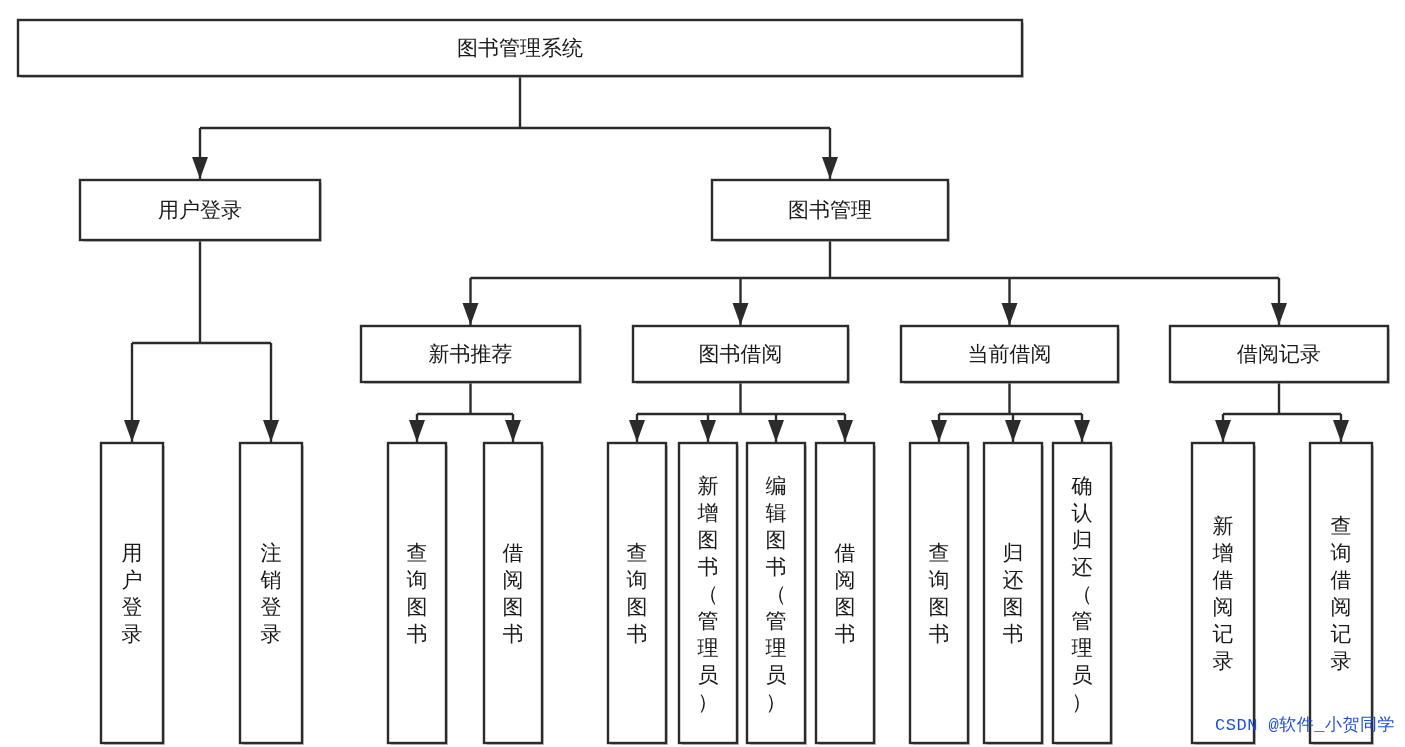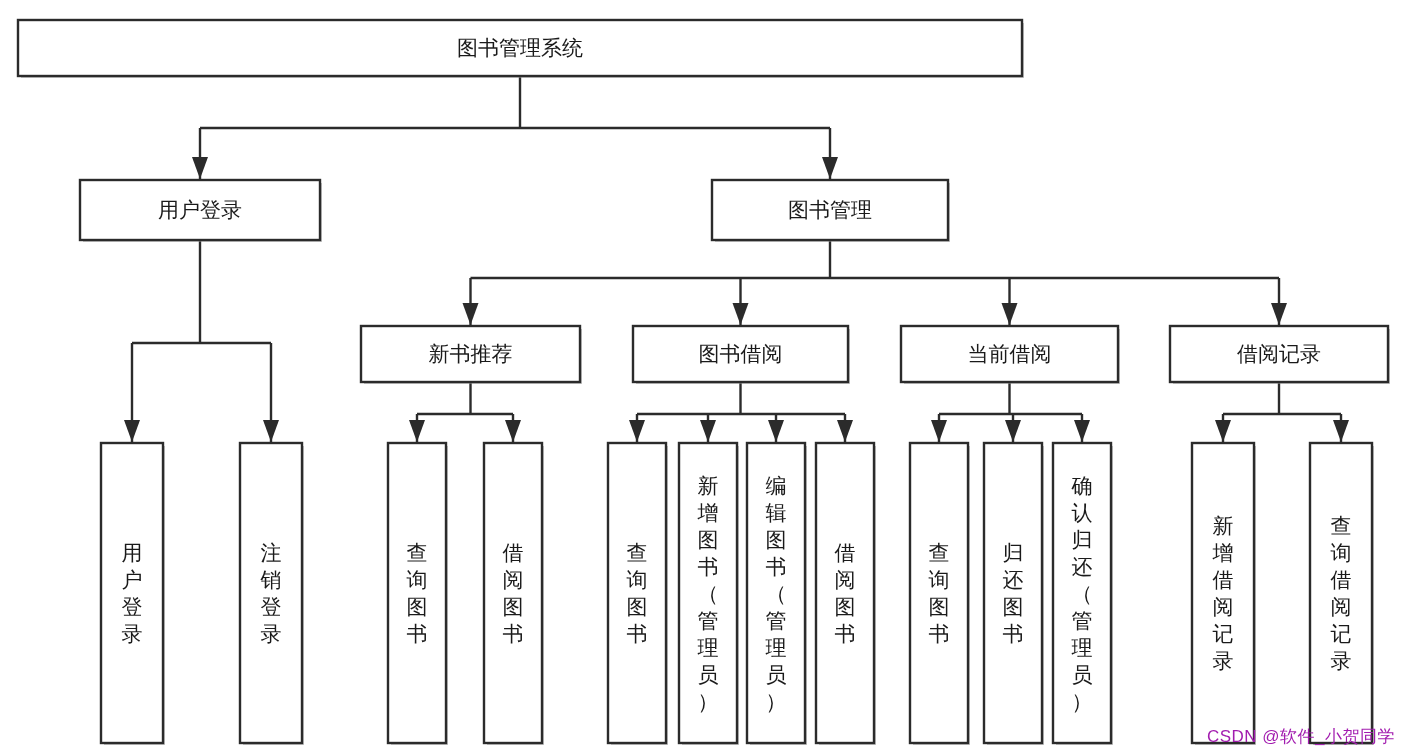--- a/index.html
+++ b/index.html
@@ -56,24 +56,24 @@
   }
   .node-label-v {
     font-family: "Liberation Sans", "DejaVu Sans", sans-serif;
     font-size: 21px;
     fill: #1a1a1a;
     text-anchor: middle;
   }
   .watermark {
     position: absolute;
     right: 10px;
-    bottom: 7px;
-    font-family: Liberation Sans, sans-serif;
+    bottom: 19px;
+    font-family: Liberation Mono, monospace;
     font-size: 17px;
-    color: #a21caf;
+    color: #1d4ed8;
     letter-spacing: 0.5px;
     white-space: nowrap;
     user-select: none;
   }
 </style>
 </head>
 <body>
 
 <div id="diagram-root">
   <svg id="tree-svg" viewBox="0 0 1405 747">

